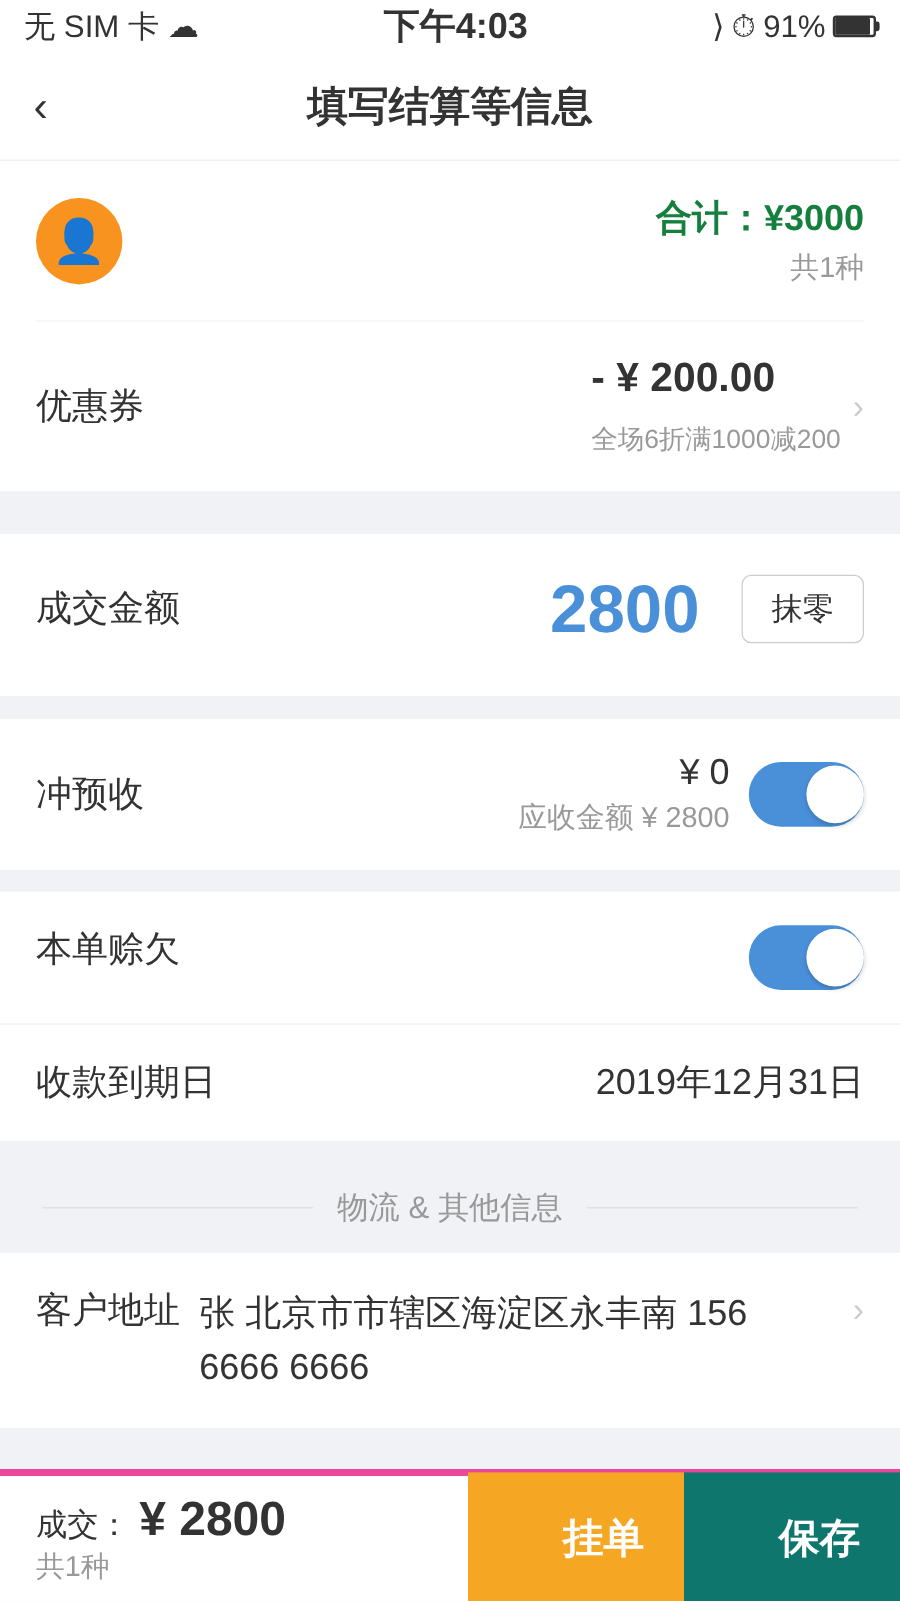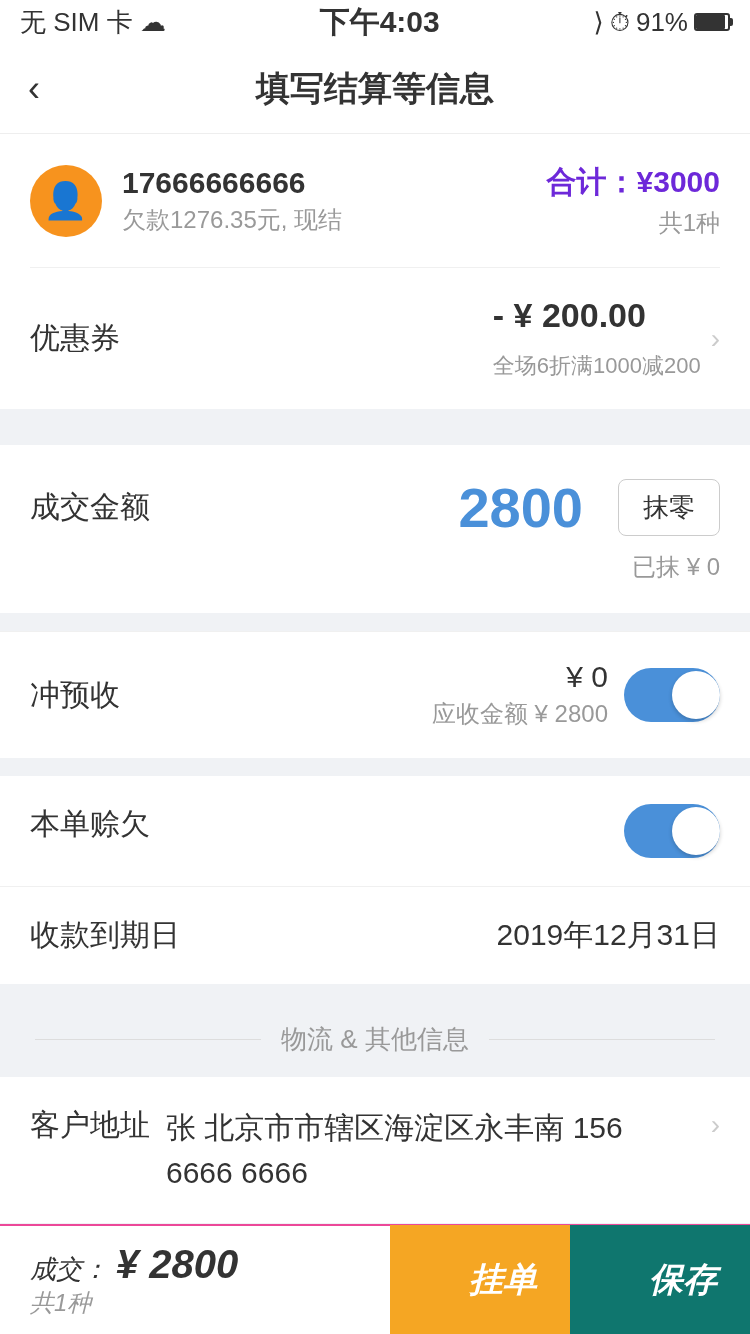--- a/index.html
+++ b/index.html
@@ -76,21 +76,21 @@
       display: flex;
       align-items: center;
       justify-content: center;
       font-size: 36px;
       color: #fff;
     }
     .user-info {}
     .user-phone { font-size: 30px; font-weight: 600; color: #333; }
     .user-sub { font-size: 24px; color: #999; margin-top: 4px; }
     .user-right { text-align: right; }
-    .total-amount { font-size: 30px; font-weight: 600; color: #6d28d9; }
+    .total-amount { font-size: 30px; font-weight: 600; color: #15803d; }
     .total-count { font-size: 24px; color: #999; margin-top: 4px; }
 
     
     .divider {
       height: 1px;
       background: #f0f0f0;
       margin: 0 30px;
     }
 
     
@@ -225,25 +225,24 @@
       height: 200px;
     }
 
     
     .footer {
       width: 750px;
       height: 110px;
       background: #fff;
       display: flex;
       align-items: center;
-      border-top: 2px solid #ec4899;
+      border-top: 6px solid #ec4899;
       position: fixed;
       bottom: 0;
       left: 0;
-      font-style: italic;
     }
     .footer-info {
       flex: 1;
       padding: 0 30px;
     }
     .footer-label { font-size: 26px; color: #333; }
     .footer-amount { font-size: 40px; font-weight: 700; color: #333; }
     .footer-count { font-size: 24px; color: #999; }
     .footer-btn {
       height: 110px;
@@ -283,24 +282,20 @@
   <div class="nav-back">‹</div>
   <div class="nav-title">填写结算等信息</div>
 </div>
 
 <div class="section">
   <div class="user-row">
     <div class="user-left">
       <div class="avatar">
         <span>👤</span>
       </div>
-      <div class="user-info">
-        <div class="user-phone">17666666666</div>
-        <div class="user-sub">欠款1276.35元, 现结</div>
-      </div>
     </div>
     <div class="user-right">
       <div class="total-amount">合计：¥3000</div>
       <div class="total-count">共1种</div>
     </div>
   </div>
 
   <div class="divider"></div>
 
   <div class="coupon-row">
@@ -318,23 +313,20 @@
 <div class="bg-sep"></div>
 
 <div class="amount-section">
   <div class="amount-row">
     <div class="amount-label">成交金额</div>
     <div class="amount-value-group">
       <div class="amount-value">2800</div>
       <button class="round-btn">抹零</button>
     </div>
   </div>
-  <div style="text-align:right;">
-    <span class="amount-sub">已抹  ¥ 0</span>
-  </div>
 </div>
 
 <div class="divider" style="margin:0;"></div>
 
 <div class="toggle-row">
   <div class="toggle-label">冲预收</div>
   <div class="toggle-right">
     <div class="toggle-value">
       <div class="toggle-main">¥ 0</div>
       <div class="toggle-sub">应收金额 ¥ 2800</div>

